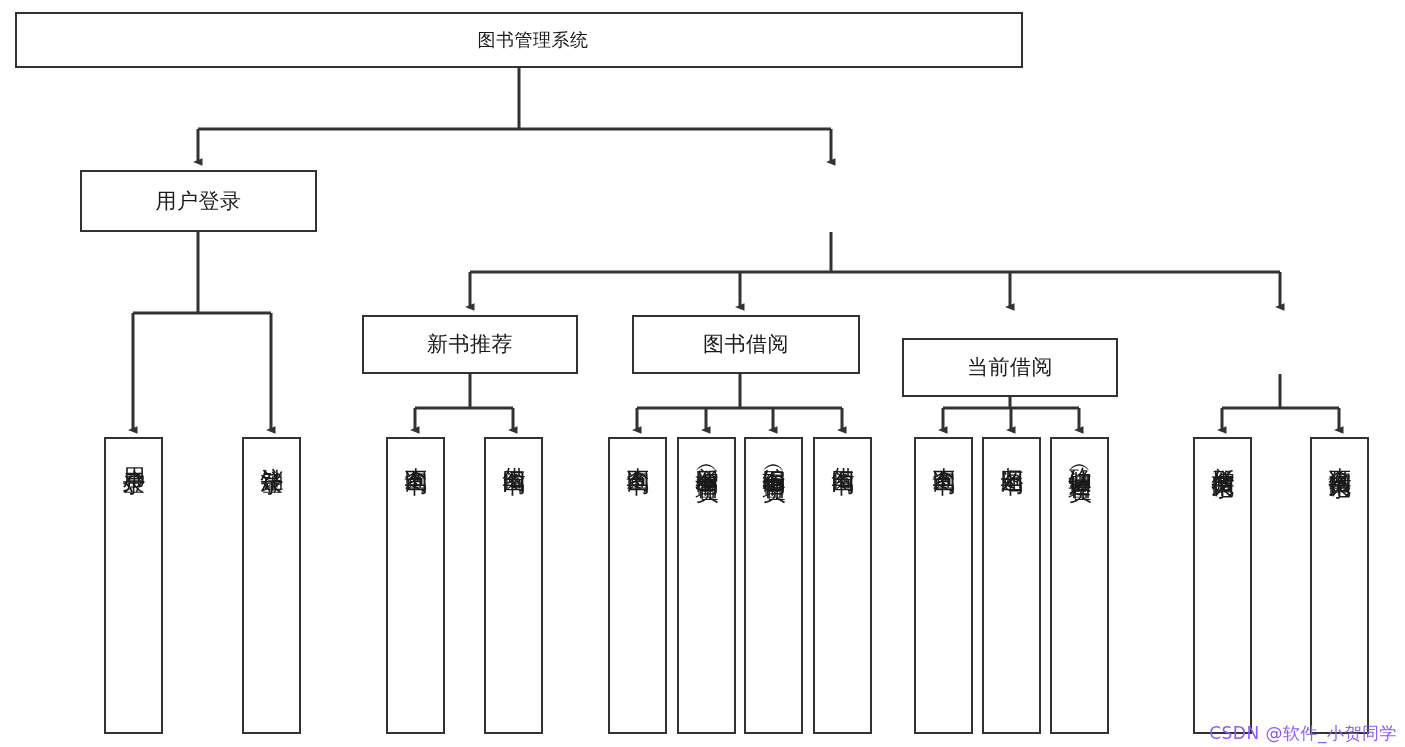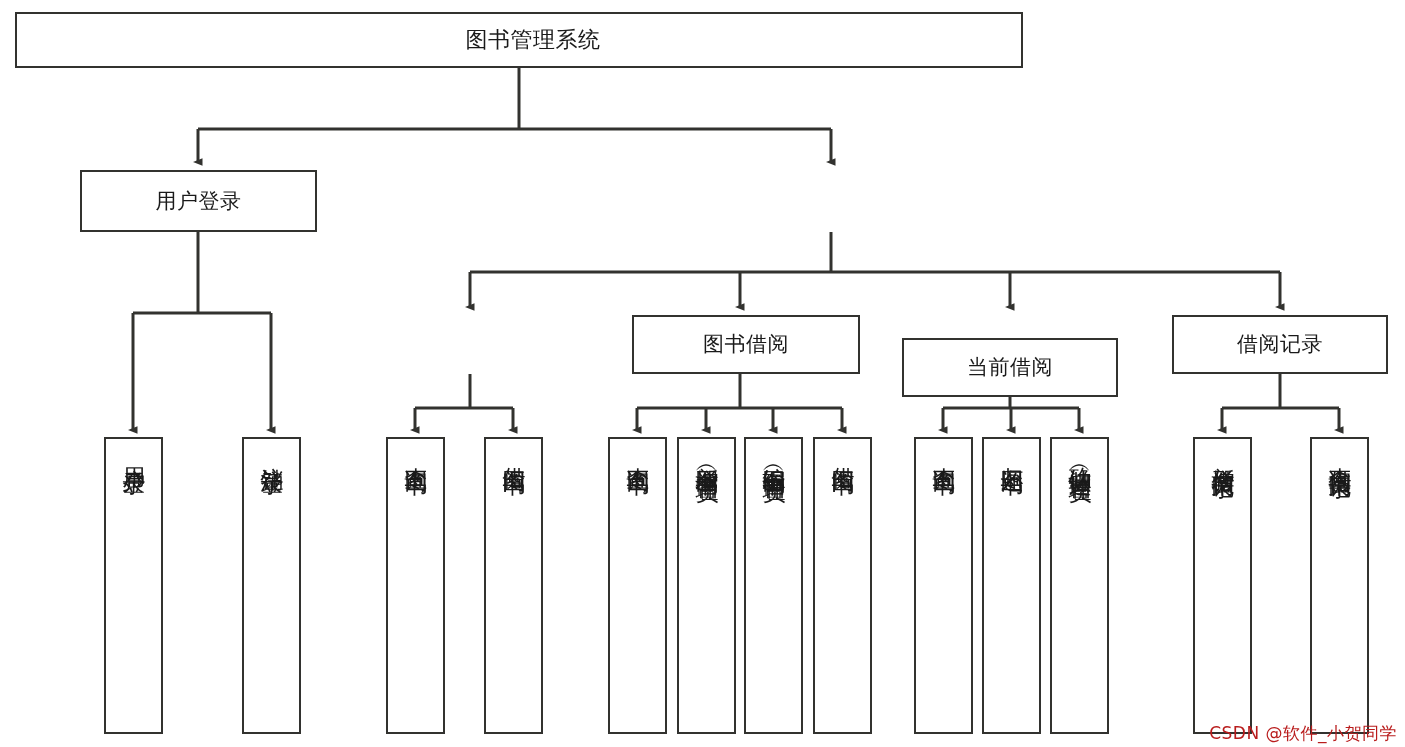--- a/index.html
+++ b/index.html
@@ -34,41 +34,41 @@
     align-items: center;
     justify-content: center;
     color: #1a1a1a;
   }
   .node .label {
     font-size: 21px;
     line-height: 1.25;
     letter-spacing: 0.5px;
     white-space: nowrap;
   }
-  .node.top .label { font-size: 22px; margin-left: 28px; }
+  .node.top .label { font-size: 18px; margin-left: 28px; }
   .node.leaf {
     align-items: flex-start;
     justify-content: center;
     padding-top: 10px;
   }
   .node.leaf .label {
     writing-mode: vertical-rl;
     text-orientation: upright;
     font-size: 23px;
     line-height: 1.12;
     letter-spacing: 2px;
     white-space: nowrap;
     text-align: center;
   }
   .watermark {
     position: absolute;
     right: 8px;
     bottom: 2px;
     font-size: 17px;
-    color: #b91c1c;
+    color: #8b5cf6;
     letter-spacing: 0.5px;
     white-space: nowrap;
   }
 </style>
 </head>
 <body>
 
 <div id="canvas">
 
   <svg class="edges" viewBox="0 0 1405 747">
@@ -122,28 +122,28 @@
   </svg>
 
   <div class="node top" style="left:15px; top:12px; width:1008px; height:56px;">
     <span class="label">图书管理系统</span>
   </div>
 
   <div class="node" style="left:80px; top:170px; width:237px; height:62px;">
     <span class="label">用户登录</span>
   </div>
 
+  <div class="node" style="left:362px; top:315px; width:216px; height:59px;">
+    <span class="label">新书推荐</span>
+  </div>
   <div class="node" style="left:632px; top:315px; width:228px; height:59px;">
     <span class="label">图书借阅</span>
   </div>
   <div class="node" style="left:902px; top:315px; width:216px; height:59px;margin-top:23px;">
     <span class="label">当前借阅</span>
-  </div>
-  <div class="node" style="left:1172px; top:315px; width:216px; height:59px;">
-    <span class="label">借阅记录</span>
   </div>
 
   <div class="node leaf" style="left:104px; top:437px; width:59px; height:297px;">
     <span class="label">用户登录</span>
   </div>
   <div class="node leaf" style="left:242px; top:437px; width:59px; height:297px;">
     <span class="label">注销登录</span>
   </div>
 
   <div class="node leaf" style="left:386px; top:437px; width:59px; height:297px;">

